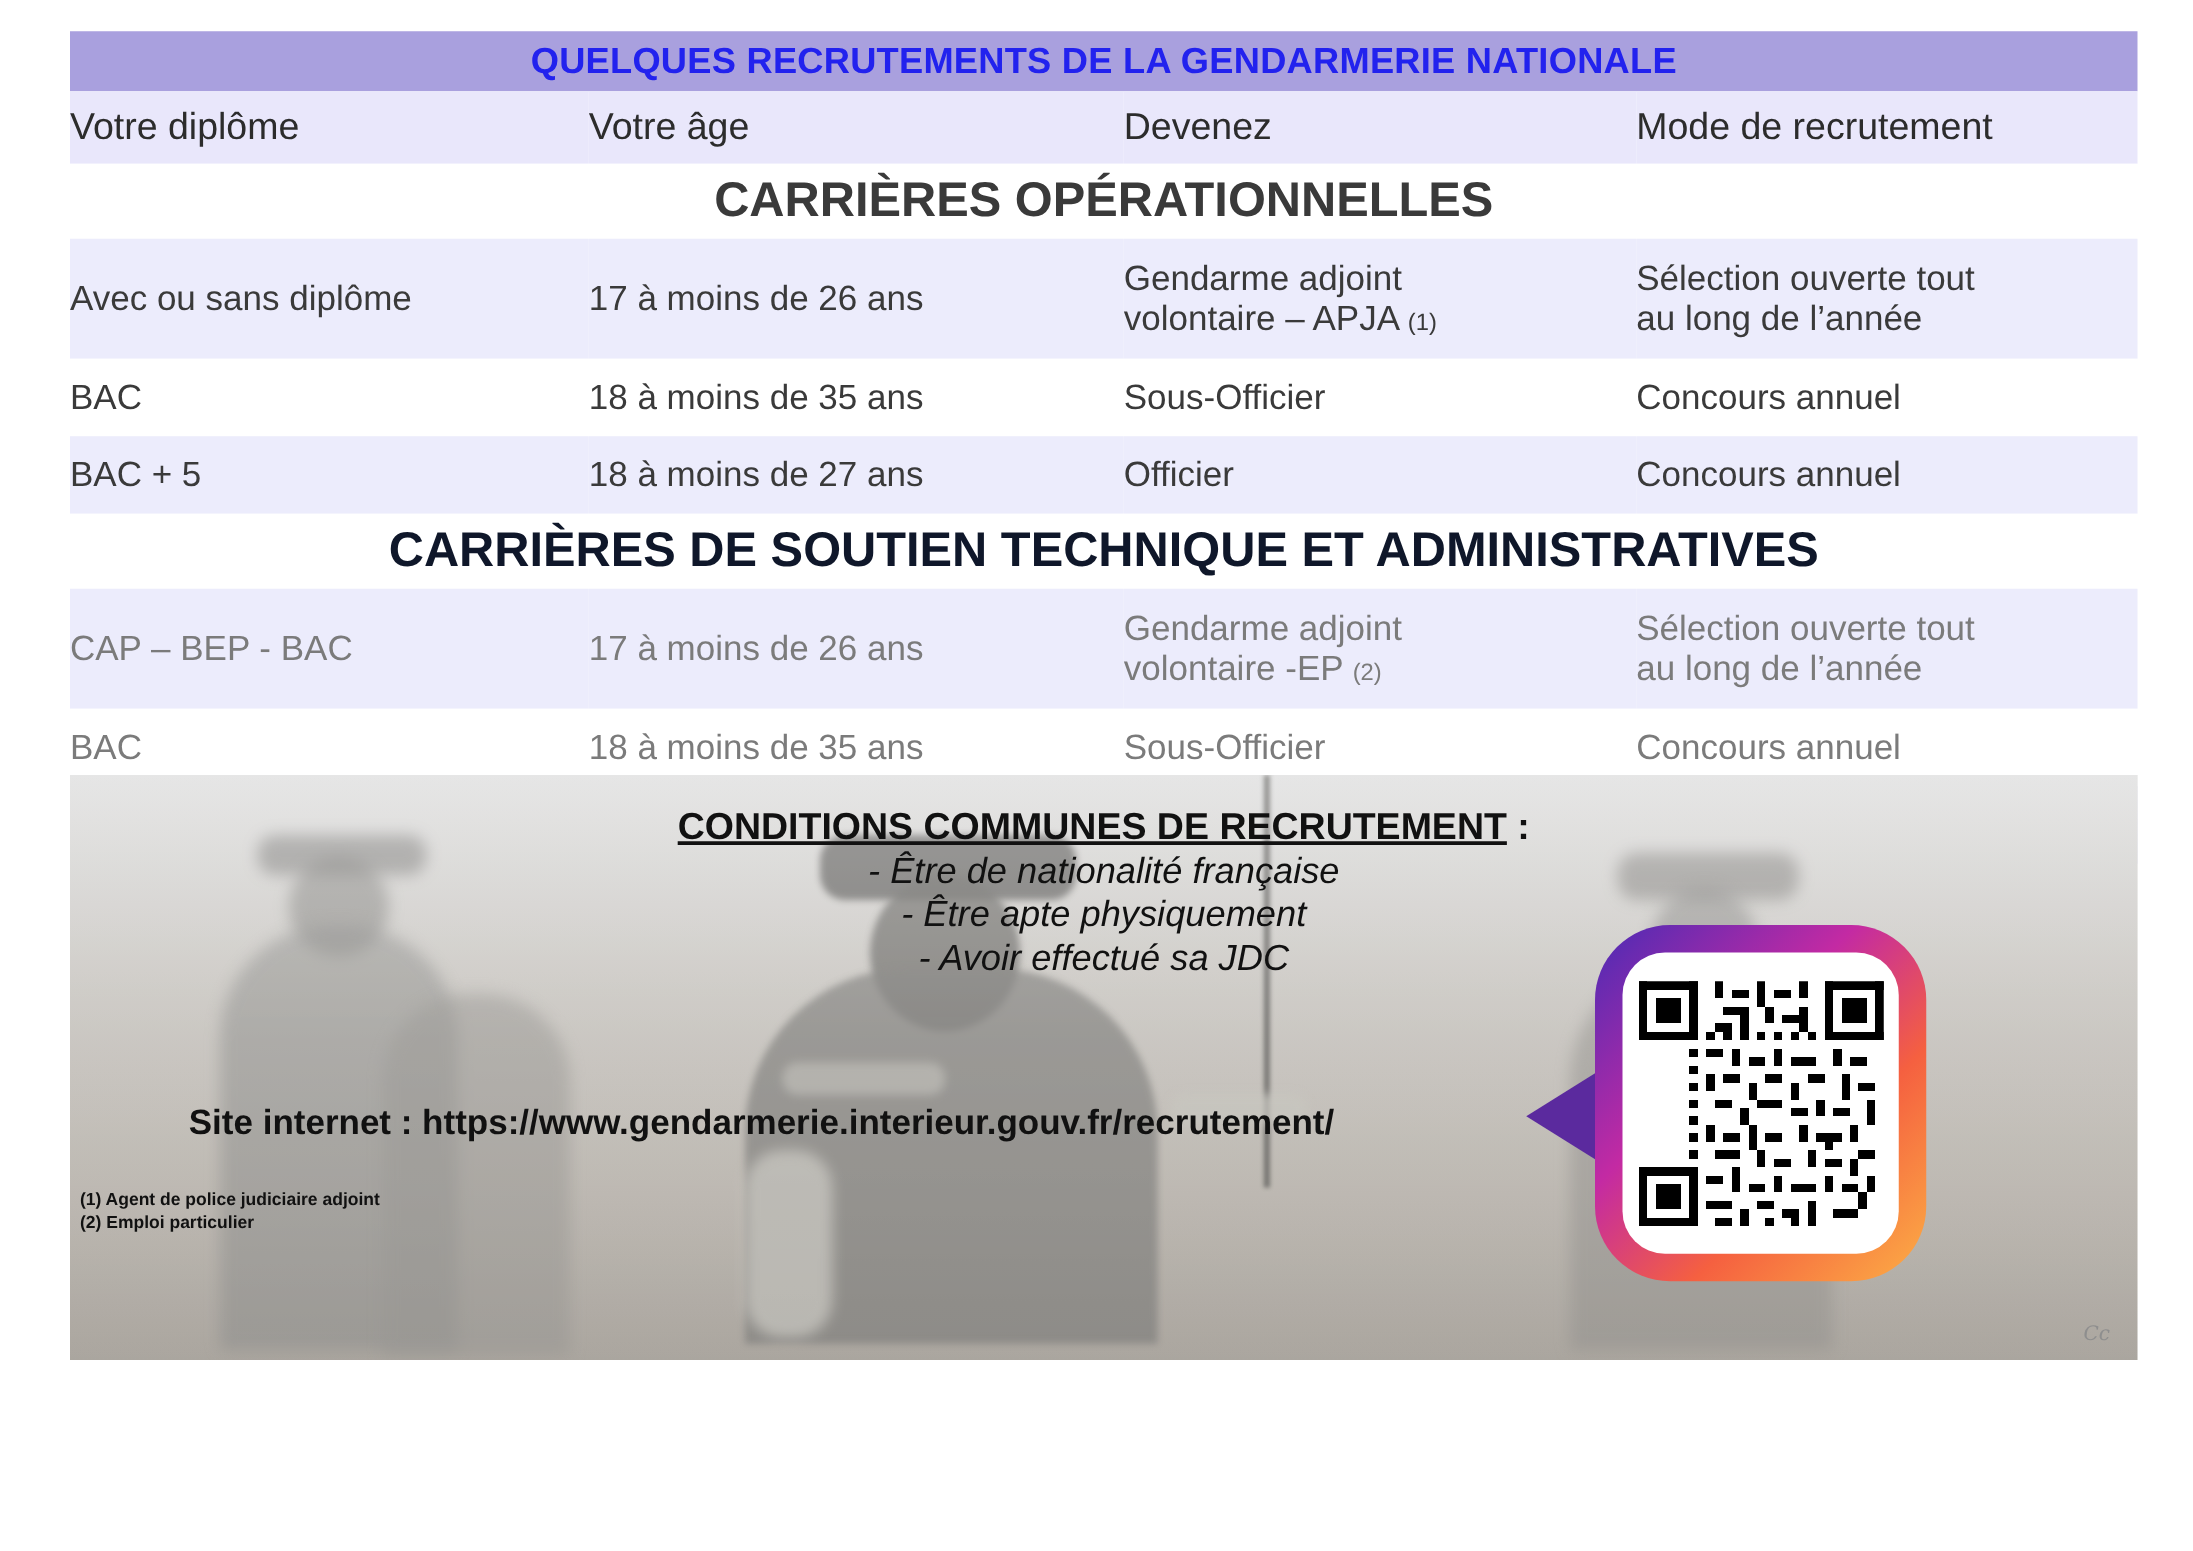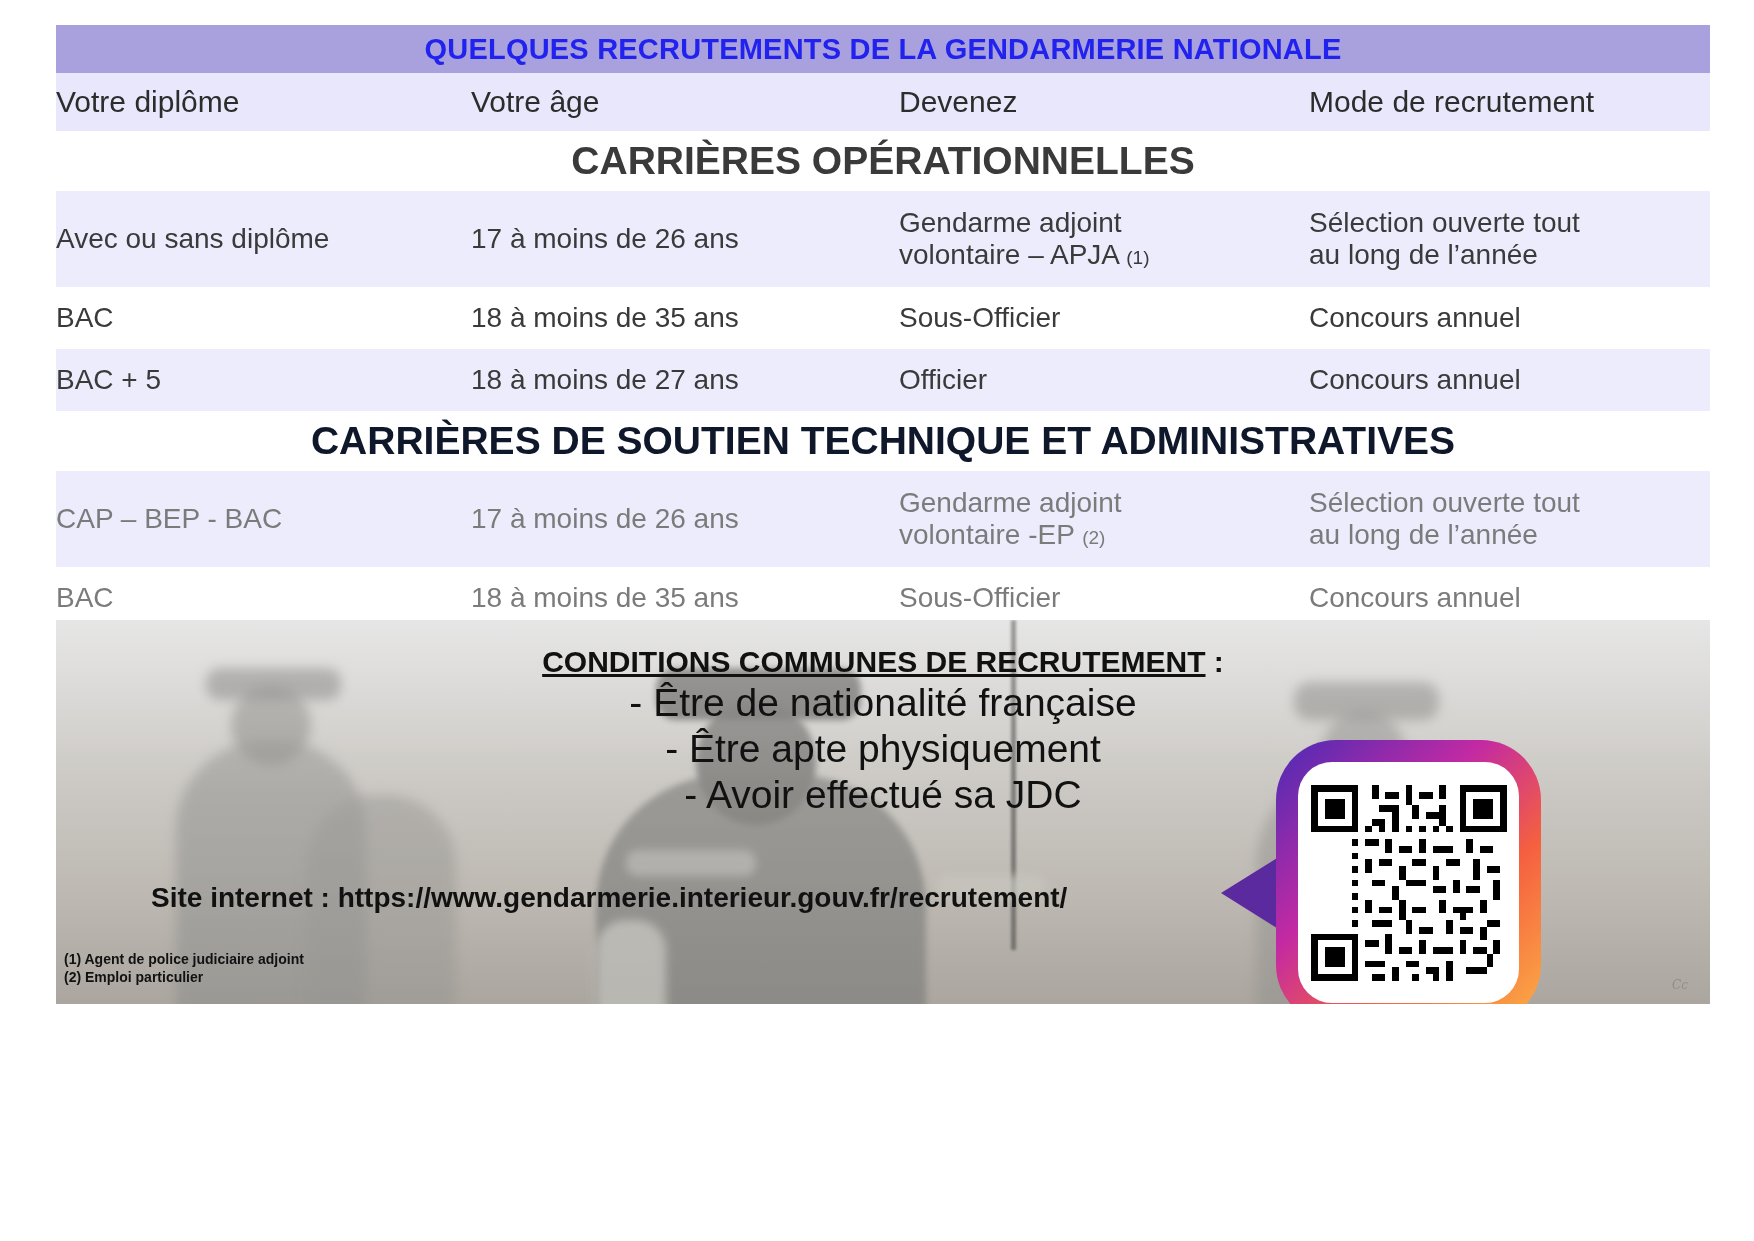--- a/index.html
+++ b/index.html
@@ -76,21 +76,21 @@
   .tiny { font-size: 19px; vertical-align: baseline; }
 
   .cellstack { line-height: 1.16; }
 
   
   .photo {
     position: absolute;
     left: 56px;
     top: 620px;
     width: 1654px;
-    height: 384px;
+    height: 468px;
     overflow: hidden;
     background: linear-gradient(180deg, #dcdcdc 0%, #c9c6c1 35%, #b9b4ad 70%, #a7a29b 100%);
   }
   
   .sil {
     position: absolute;
     filter: blur(6px);
     opacity: .55;
     background: #8d8b88;
     border-radius: 50% 50% 10px 10px;
@@ -162,22 +162,23 @@
     left: 0; right: 0; top: 25px;
     text-align: center;
     color: #111;
   }
   .conditions .head {
     font-size: 30px;
     font-weight: bold;
   }
   .conditions .head u { text-decoration: underline; }
   .conditions .line {
-    font-size: 39px;
+    font-size: 29px;
     margin-top: 2px;
+    font-style: italic;
   }
 
   .site {
     position: absolute;
     left: 95px;
     top: 262px;
     font-size: 28px;
     font-weight: bold;
     color: #111;
     white-space: nowrap;
@@ -191,21 +192,21 @@
     font-weight: bold;
     color: #111;
     line-height: 1.3;
   }
   .signature {
     position: absolute;
     right: 22px;
     bottom: 12px;
     font-family: "DejaVu Serif", serif;
     font-style: italic;
-    font-size: 12px;
+    font-size: 16px;
     color: #8e8e8e;
   }
 
   
   .qr-badge {
     position: absolute;
     left: 1165px;
     top: 120px;
     width: 320px;
     height: 300px;

